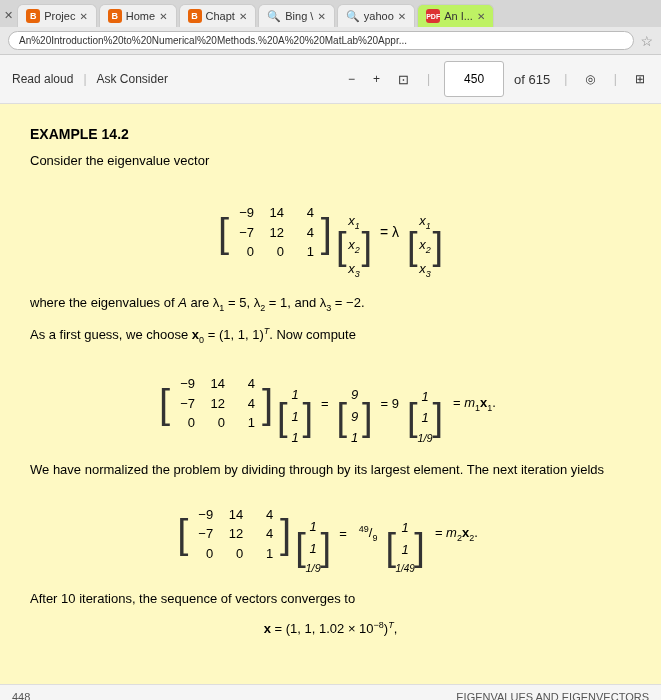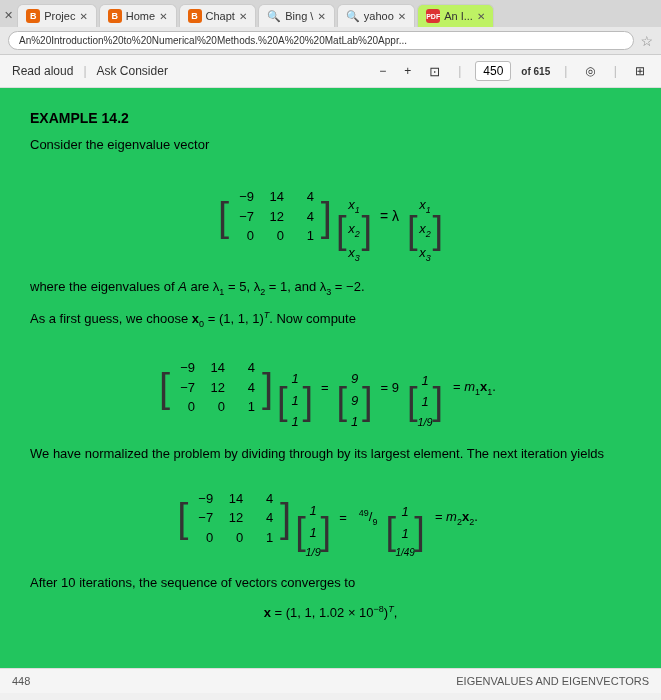--- a/index.html
+++ b/index.html
@@ -91,32 +91,32 @@
     }
     .toolbar-btn {
       background: none;
       border: none;
       cursor: pointer;
       font-size: 12px;
       color: #333;
       padding: 2px 4px;
     }
     .page-input {
-      width: 36px;
+      width: 60px;
       text-align: center;
       border: 1px solid #bbb;
-      padding: 2px 4px;
+      padding: 10px 4px;
       font-size: 12px;
       border-radius: 3px;
     }
-    .page-of { font-size: 10px; color: #333; font-weight: bold; }
+    .page-of { font-size: 13px; color: #333; }
 
     
     .content-area {
-      background: #22c55e;
+      background: #fef9c3;
       padding: 20px 30px;
       min-height: 580px;
       font-size: 13px;
       line-height: 1.5;
     }
 
     .example-title {
       font-weight: bold;
       font-size: 14px;
       margin-bottom: 6px;

